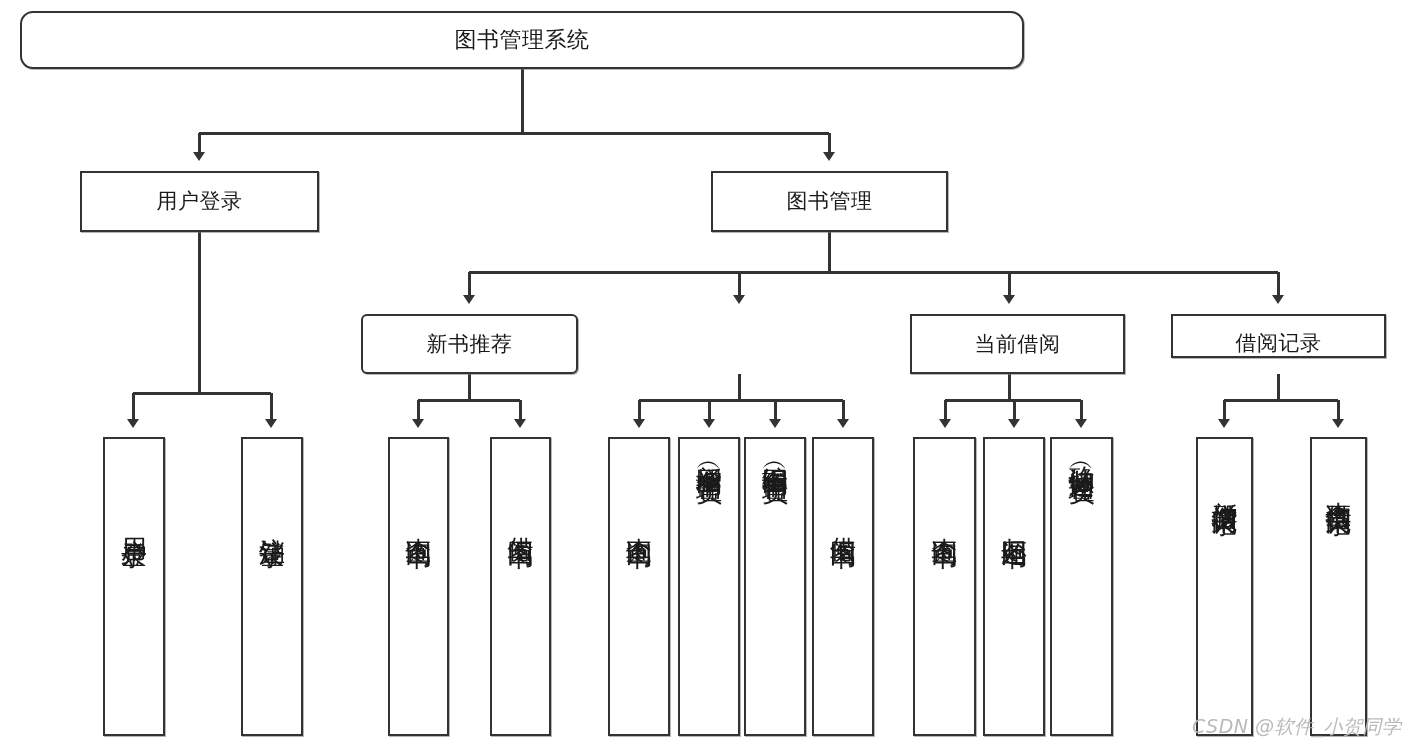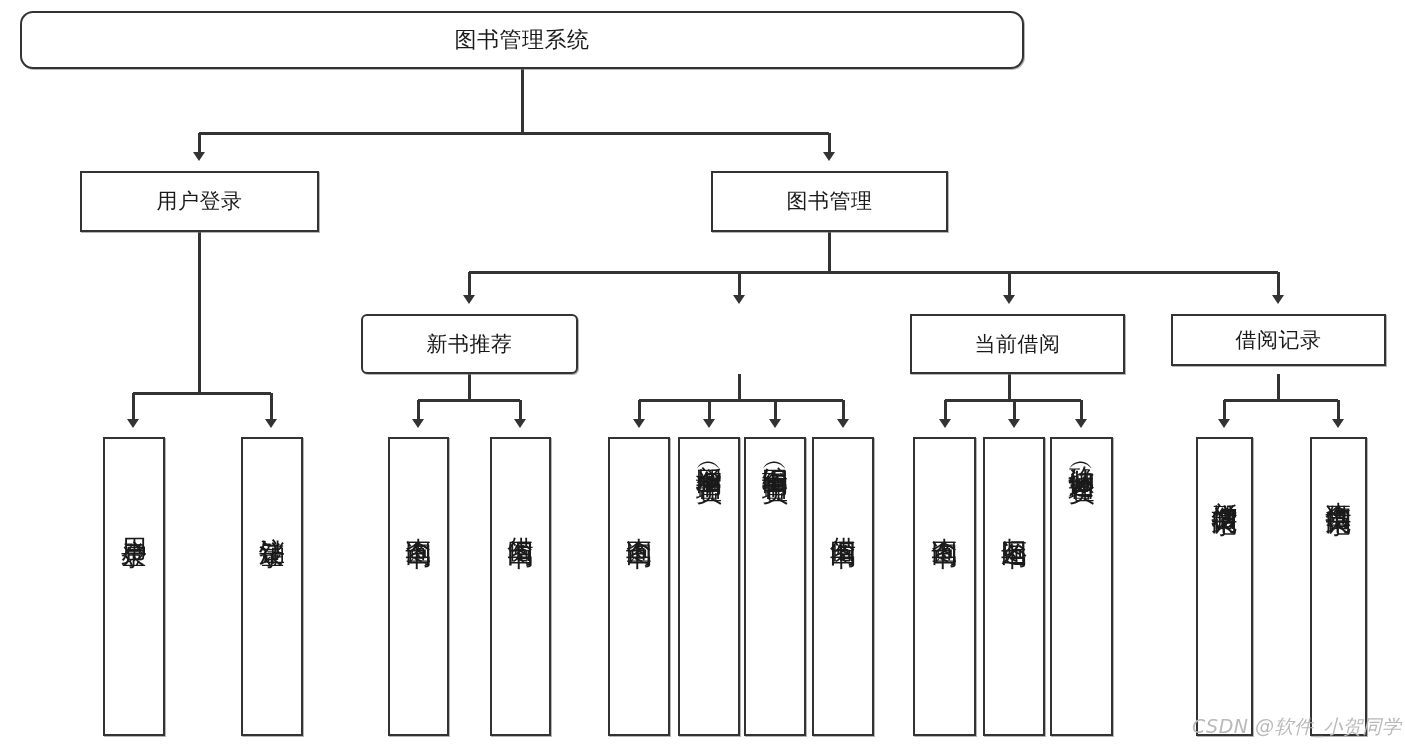--- a/index.html
+++ b/index.html
@@ -136,21 +136,21 @@
   <div class="node horiz" style="left:711px; top:171px; width:237px; height:61px;">
     <span class="label">图书管理</span>
   </div>
 
   <div class="node horiz" style="left:361px; top:314px; width:217px; height:60px;border-radius:6px;">
     <span class="label">新书推荐</span>
   </div>
   <div class="node horiz" style="left:902px; top:314px; width:215px; height:60px;margin-left:8px;">
     <span class="label">当前借阅</span>
   </div>
-  <div class="node horiz" style="left:1171px; top:314px; width:215px; height:52px;">
+  <div class="node horiz" style="left:1171px; top:314px; width:215px; height:44px;align-items:flex-end;">
     <span class="label">借阅记录</span>
   </div>
 
   <div class="node vert" style="left:103px; top:437px; width:62px; height:299px; padding-top:78px;">
     <span class="label">用户登录</span>
   </div>
   <div class="node vert" style="left:241px; top:437px; width:62px; height:299px; padding-top:78px;">
     <span class="label">注销登录</span>
   </div>
 

